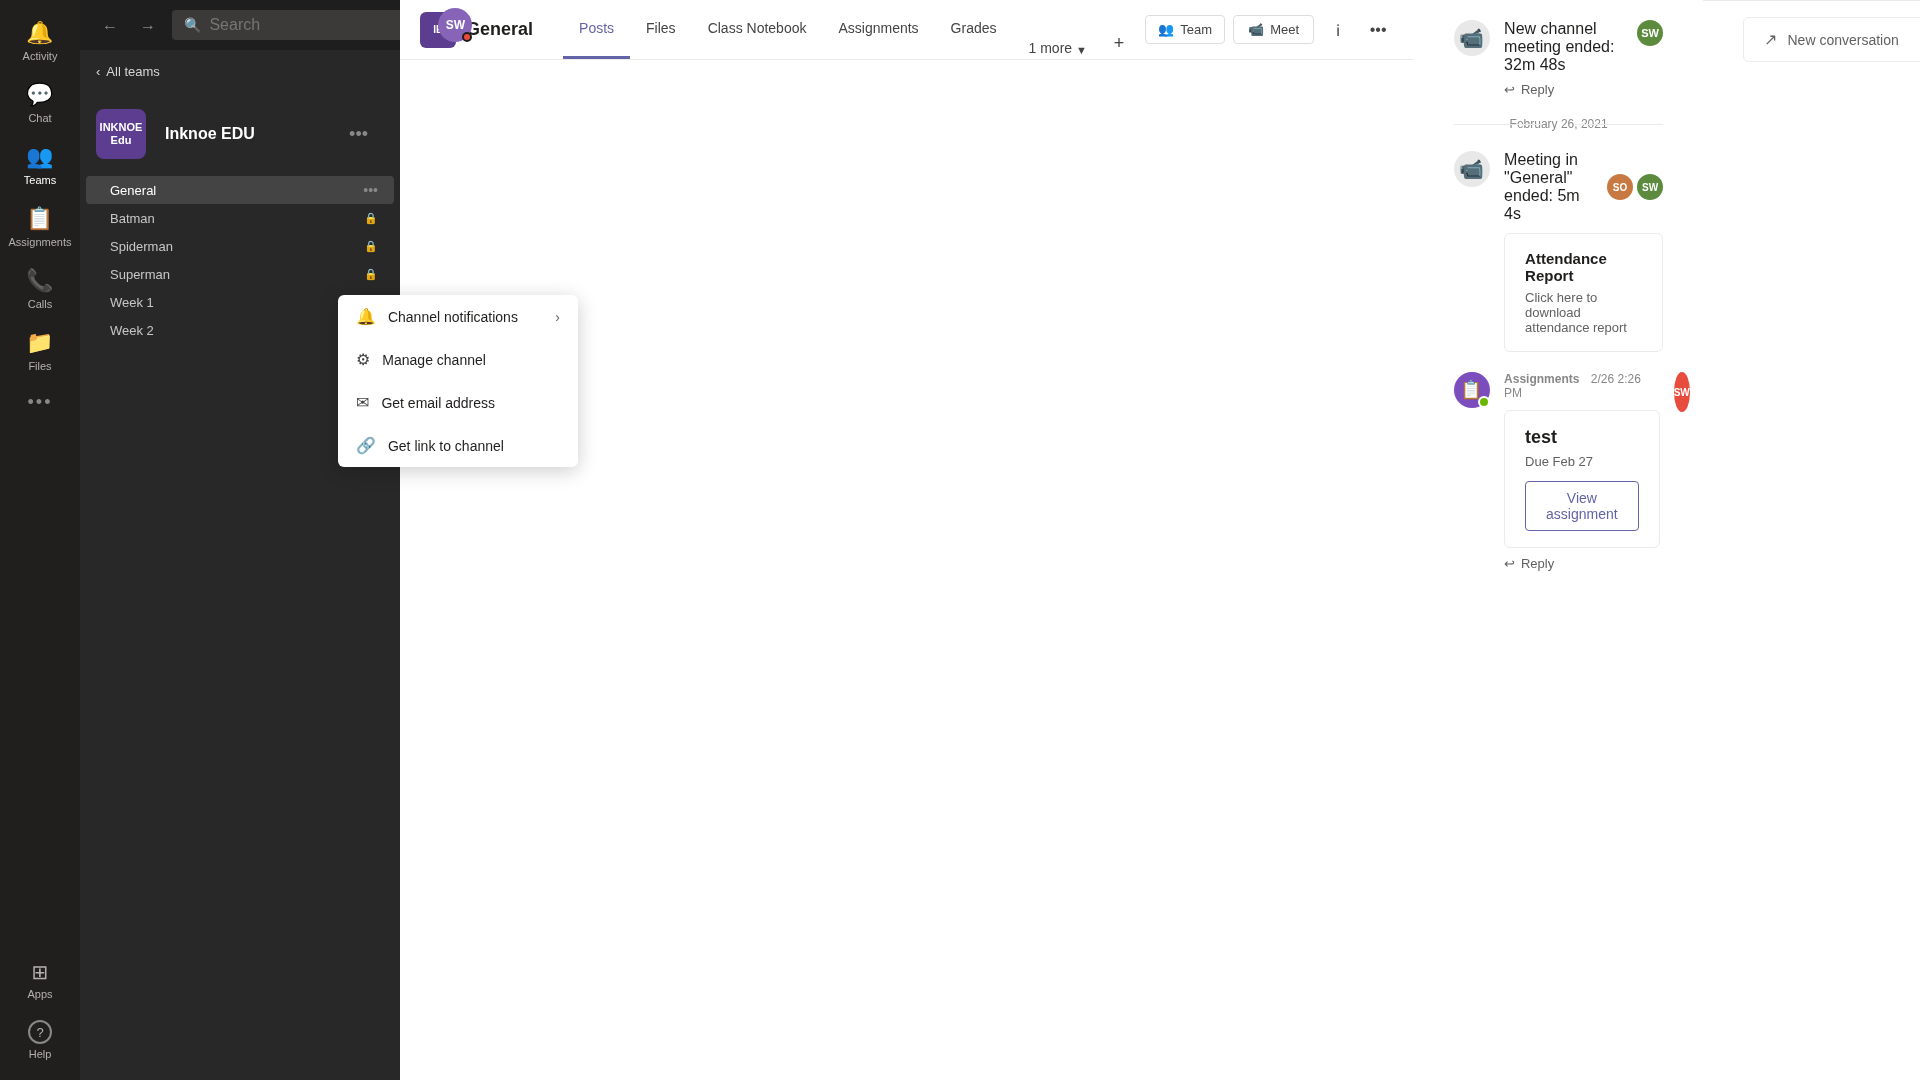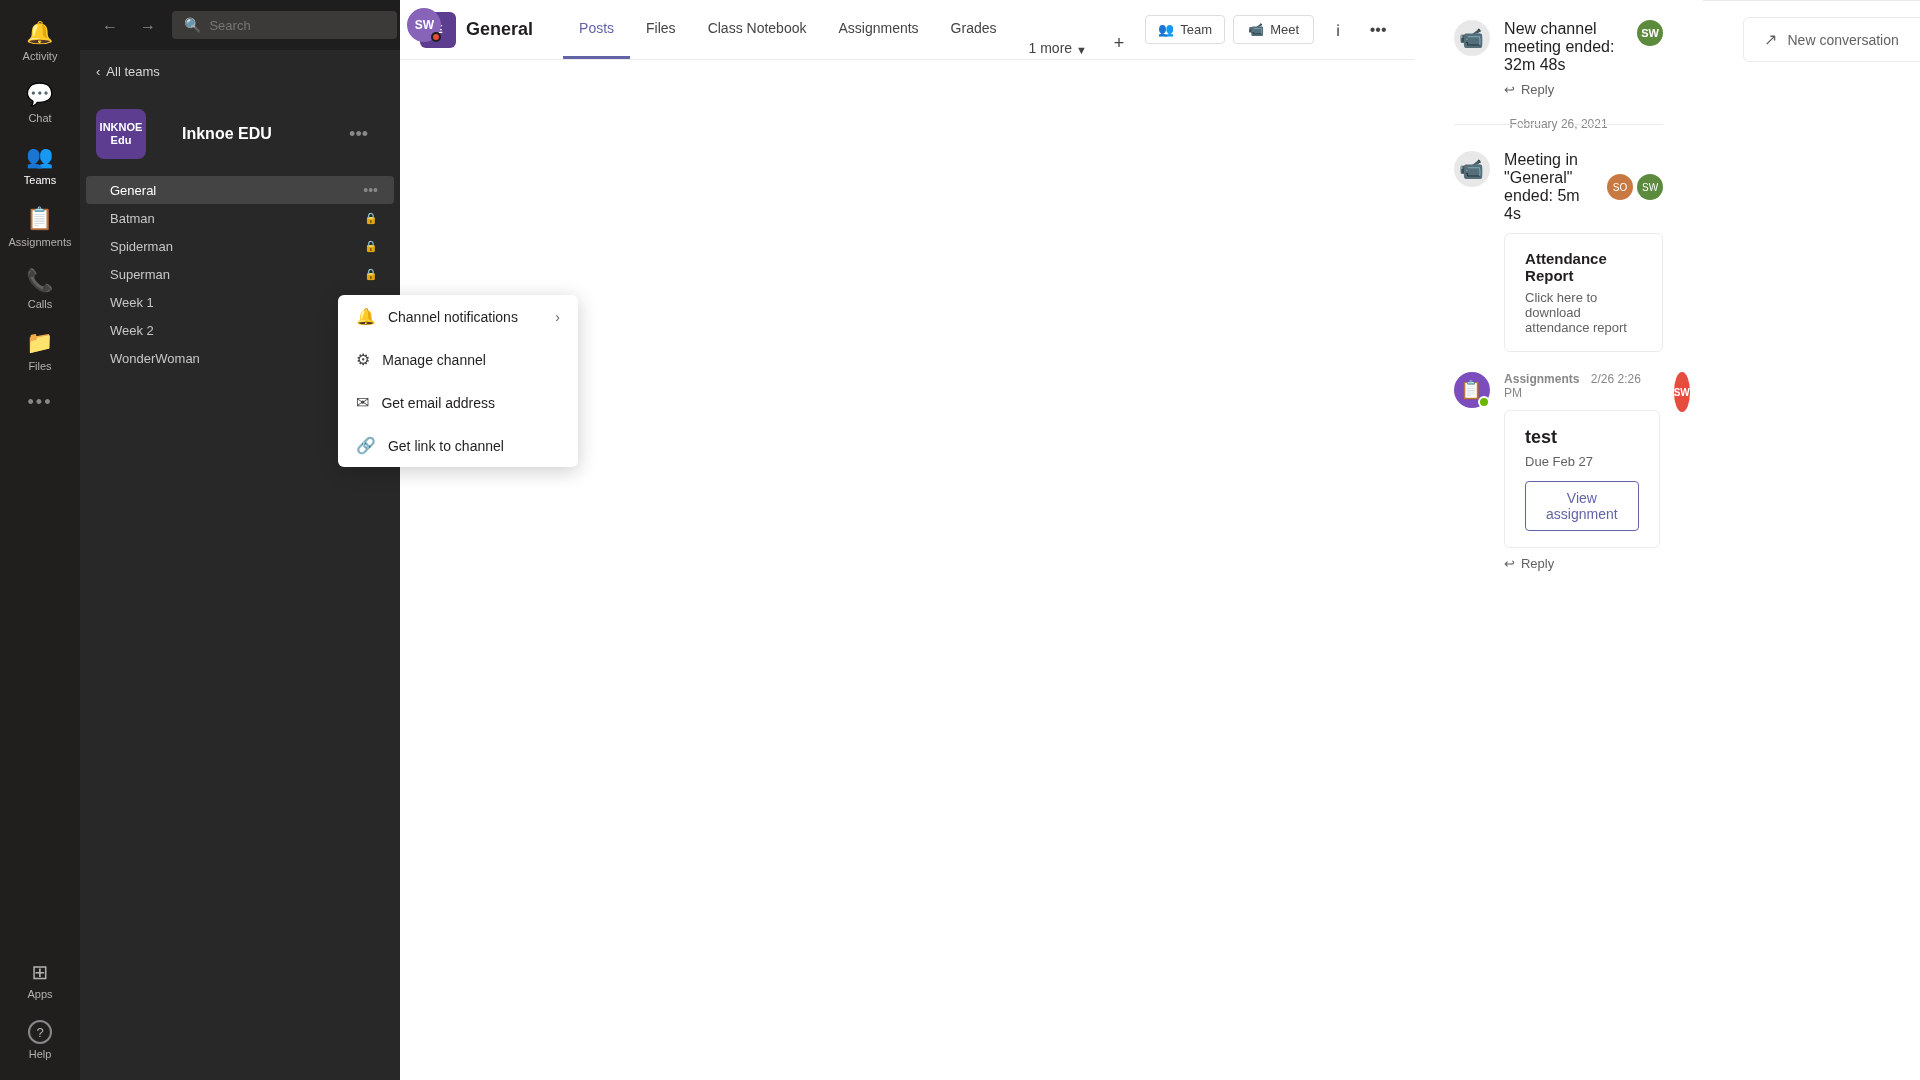--- a/index.html
+++ b/index.html
@@ -118,21 +118,21 @@
     .nav-btn { background: none; border: none; color: #888; font-size: 16px; cursor: pointer; padding: 4px 6px; border-radius: 3px; }
     .search-bar {
       flex: 1; max-width: 700px; margin: 0 auto;
       background: #3b3a39;
       border-radius: 4px;
       display: flex; align-items: center;
       padding: 6px 12px;
       gap: 8px;
     }
     .search-bar input {
-      background: none; border: none; color: #d6d6d6; font-size: 13px; outline: none; flex: 1;
+      background: none; border: none; color: #d6d6d6; font-size: 16px; outline: none; flex: 1;
     }
     .search-icon { color: #888; font-size: 14px; }
     .avatar-circle {
       width: 34px; height: 34px; border-radius: 50%;
       background: #8764b8; display: flex; align-items: center; justify-content: center;
       color: #fff; font-size: 12px; font-weight: 700; position: relative;
     }
     .avatar-circle .status-dot {
       width: 10px; height: 10px; background: #e74c3c; border-radius: 50%;
       position: absolute; bottom: 0; right: 0; border: 2px solid #1e1e1e;
@@ -253,21 +253,21 @@
       background: #fff;
       color: #6264a7;
       font-size: 14px;
       cursor: pointer;
       font-weight: 500;
     }
 
     .post-avatar-sm {
       width: 26px; height: 26px; border-radius: 50%;
       display: flex; align-items: center; justify-content: center;
-      color: #fff; font-size: 10px; font-weight: 400; flex-shrink: 0;
+      color: #fff; font-size: 10px; font-weight: 700; flex-shrink: 0;
     }
 
     
     .new-conv-bar {
       padding: 16px 40px;
       background: #fff;
       border-top: 1px solid #edebe9;
     }
     .new-conv-btn {
       display: flex; align-items: center; gap: 10px;
@@ -371,21 +371,21 @@
         <button class="win-btn close">✕</button>
       </div>
     </div>
   </div>
 
   <div class="teams-header">
     <span>‹</span>
     <span>All teams</span>
   </div>
 
-  <div style="display:flex;align-items:center;padding:6px 16px;gap:20px;">
+  <div style="display:flex;align-items:center;padding:6px 16px;gap:3px;">
     <div class="team-logo">
       <span style="white-space:pre;text-align:center;">INKNOE
 Edu</span>
     </div>
     <div style="flex:1;">
       <div class="team-name-row">
         <span class="team-name">Inknoe EDU</span>
         <span style="cursor:pointer;color:#888;font-size:18px;">•••</span>
       </div>
     </div>
@@ -406,24 +406,20 @@
     </div>
     <div class="channel-item">
       <span>Superman</span>
       <span class="lock-icon">🔒</span>
     </div>
     <div class="channel-item">
       <span>Week 1</span>
     </div>
     <div class="channel-item">
       <span>Week 2</span>
-    </div>
-    <div class="channel-item">
-      <span>WonderWoman</span>
-      <span class="lock-icon">🔒</span>
     </div>
   </div>
 </div>
 
 <div class="context-menu" style="top:295px; left:338px;">
   <div class="context-menu-item">
     <span class="menu-icon">🔔</span>
     <span>Channel notifications</span>
     <span class="chevron">›</span>
   </div>

